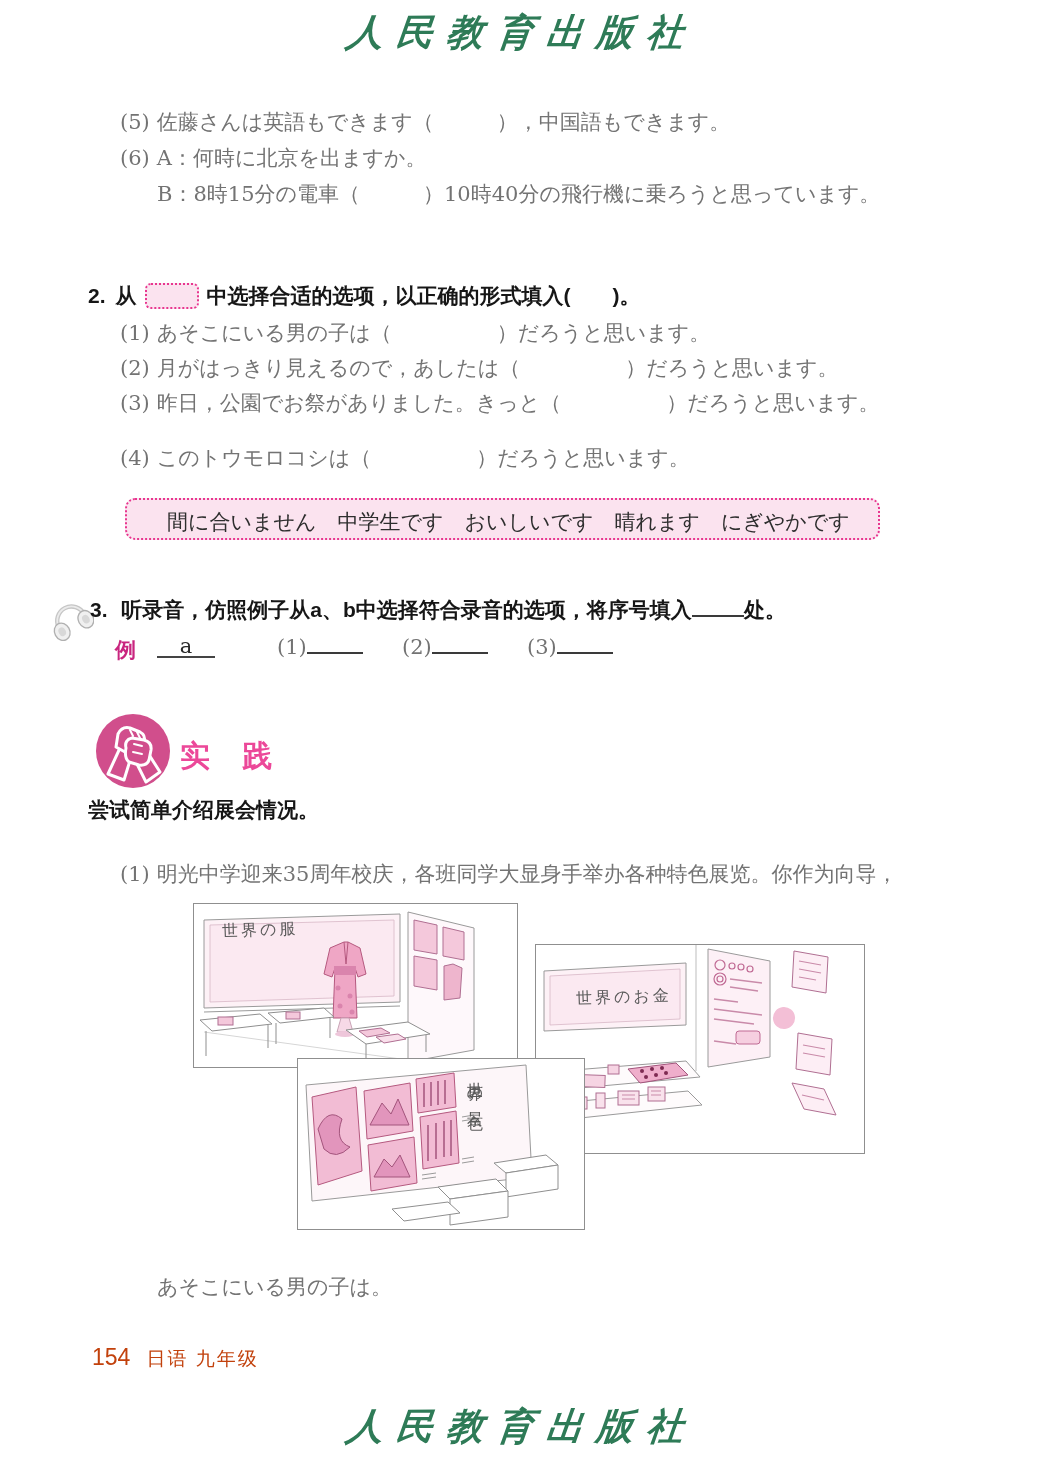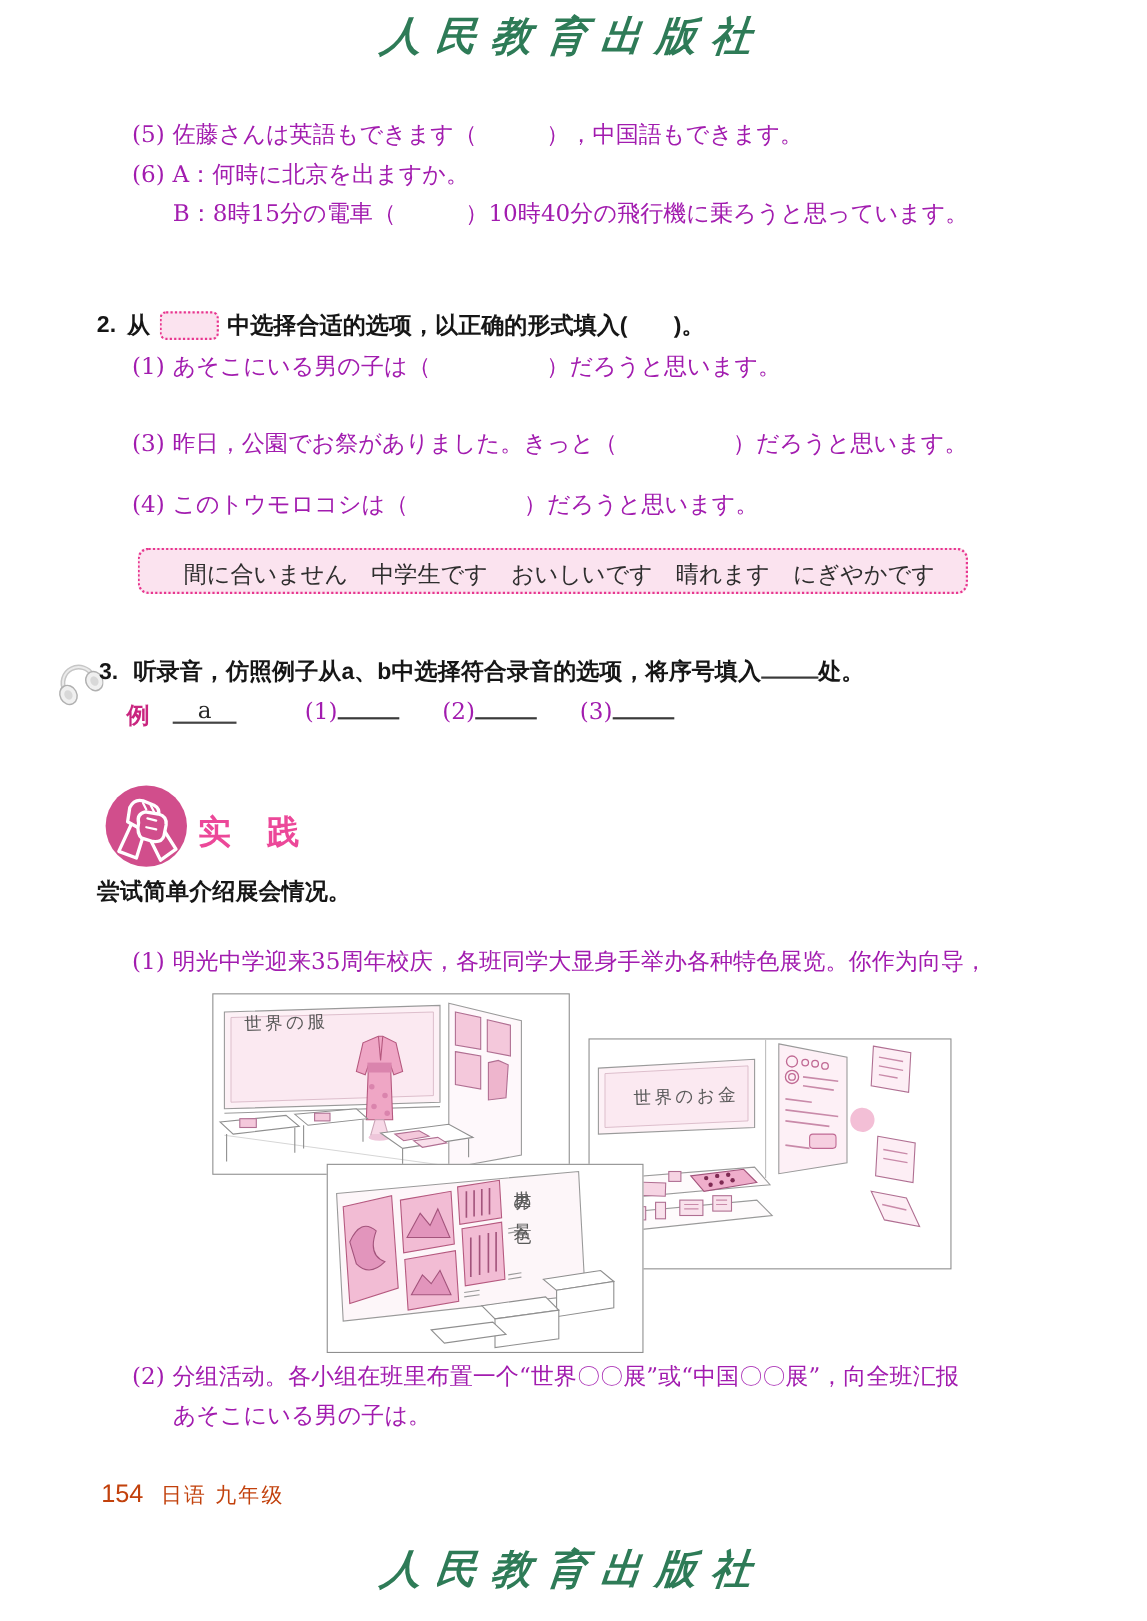--- a/index.html
+++ b/index.html
@@ -2,21 +2,21 @@
 <html><head>
 <meta charset="utf-8">
 <style>
   * { margin:0; padding:0; box-sizing:border-box; }
   html,body { background:#ffffff; }
   .page { position:relative; width:1043px; height:1474px; background:#ffffff; overflow:hidden;
           font-family:"DejaVu Serif", serif; color:#2e2e2e; }
   .abs { position:absolute; }
   .logo { width:100%; text-align:center; font-family:"DejaVu Serif", serif; font-style:italic;
           font-weight:700; font-size:37px; color:#2e7b57; letter-spacing:13px; transform:skewX(-6deg); }
-  .jp { font-size:21px; color:#a21caf; white-space:nowrap; font-family:"DejaVu Serif", serif; }
+  .jp { font-size:21px; color:#737373; white-space:nowrap; font-family:"DejaVu Serif", serif; }
   .jp-num { display:inline-block; margin-right:7px; }
   .cn-bold { font-family:"Liberation Sans", sans-serif; font-weight:700; font-size:21px;
              color:#161616; white-space:nowrap; }
   .ex2-head { display:flex; align-items:center; }
   .inline-dotted-box { display:inline-block; width:54px; height:26px; border:2px dotted #e8368f;
                        background:#fbe3ef; border-radius:6px; margin:0 8px; }
   .word-bank { left:125px; top:498px; width:755px; height:42px; border:2px dotted #e8368f;
                background:#fbe3ef; border-radius:10px; line-height:44px; padding-left:40px;
                font-size:21px; white-space:nowrap; }
   .blank { display:inline-block; width:52px; height:20px; border-bottom:2px solid #3a3a3a;
@@ -54,20 +54,23 @@
 
   <div class="abs cn-bold ex2-head" style="left:88px; top:282px;">
     <span>2.</span>
     <span style="margin-left:10px;">从</span>
     <span class="inline-dotted-box"></span>
     <span>中选择合适的选项，以正确的形式填入(　　)。</span>
   </div>
   <div class="abs jp" style="left:120px; top:319px;">
     <span class="jp-num">(1)</span><span>あそこにいる男の子は（　　　　　）だろうと思います。</span>
   </div>
+  <div class="abs jp" style="left:120px; top:354px;">
+    <span class="jp-num">(2)</span><span>月がはっきり見えるので，あしたは（　　　　　）だろうと思います。</span>
+  </div>
   <div class="abs jp" style="left:120px; top:389px;">
     <span class="jp-num">(3)</span><span>昨日，公園でお祭がありました。きっと（　　　　　）だろうと思います。</span>
   </div>
   <div class="abs jp" style="left:120px; top:444px;">
     <span class="jp-num">(4)</span><span>このトウモロコシは（　　　　　）だろうと思います。</span>
   </div>
 
   <div class="abs word-bank">
     <span>間に合いません　中学生です　おいしいです　晴れます　にぎやかです</span>
   </div>
@@ -265,23 +268,20 @@
         <polygon points="196,104 248,96 260,106 208,114"></polygon>
         <polygon points="208,114 260,106 260,130 208,138"></polygon>
         <polygon points="140,128 198,120 210,132 152,140"></polygon>
         <polygon points="152,140 210,132 210,158 152,166"></polygon>
         <polygon points="94,150 150,143 162,154 106,162"></polygon>
       </g>
     </svg>
     <div class="illo-label vert" style="left:166px; top:10px; height:112px;">世界の景色</div>
   </div>
 
-  <div class="abs jp" style="left:120px; top:1237px;">
-    <span class="jp-num">(2)</span><span>分组活动。各小组在班里布置一个“世界〇〇展”或“中国〇〇展”，向全班汇报</span>
-  </div>
   <div class="abs jp" style="left:157px; top:1273px;">あそこにいる男の子は。</div>
 
   <div class="abs footer" style="left:92px; top:1344px;">
     <span class="num">154</span>
     <span class="title">日语 九年级</span>
   </div>
 
   <div class="abs logo" style="top:1402px;">人民教育出版社</div>
 
 </div>

